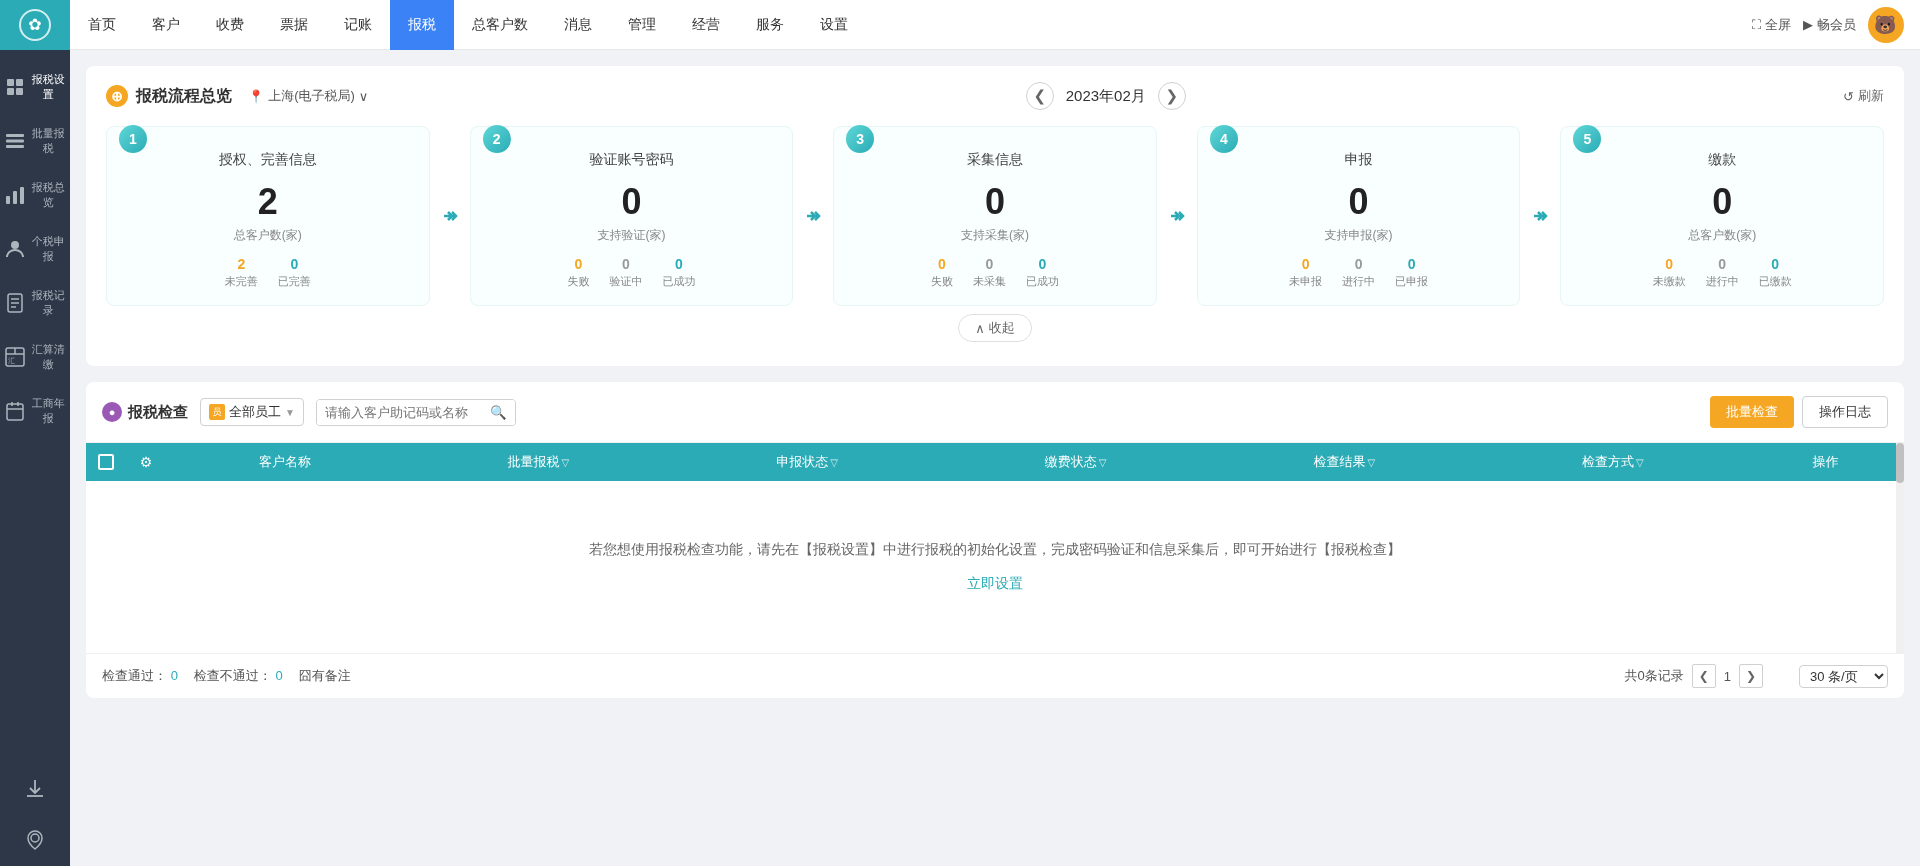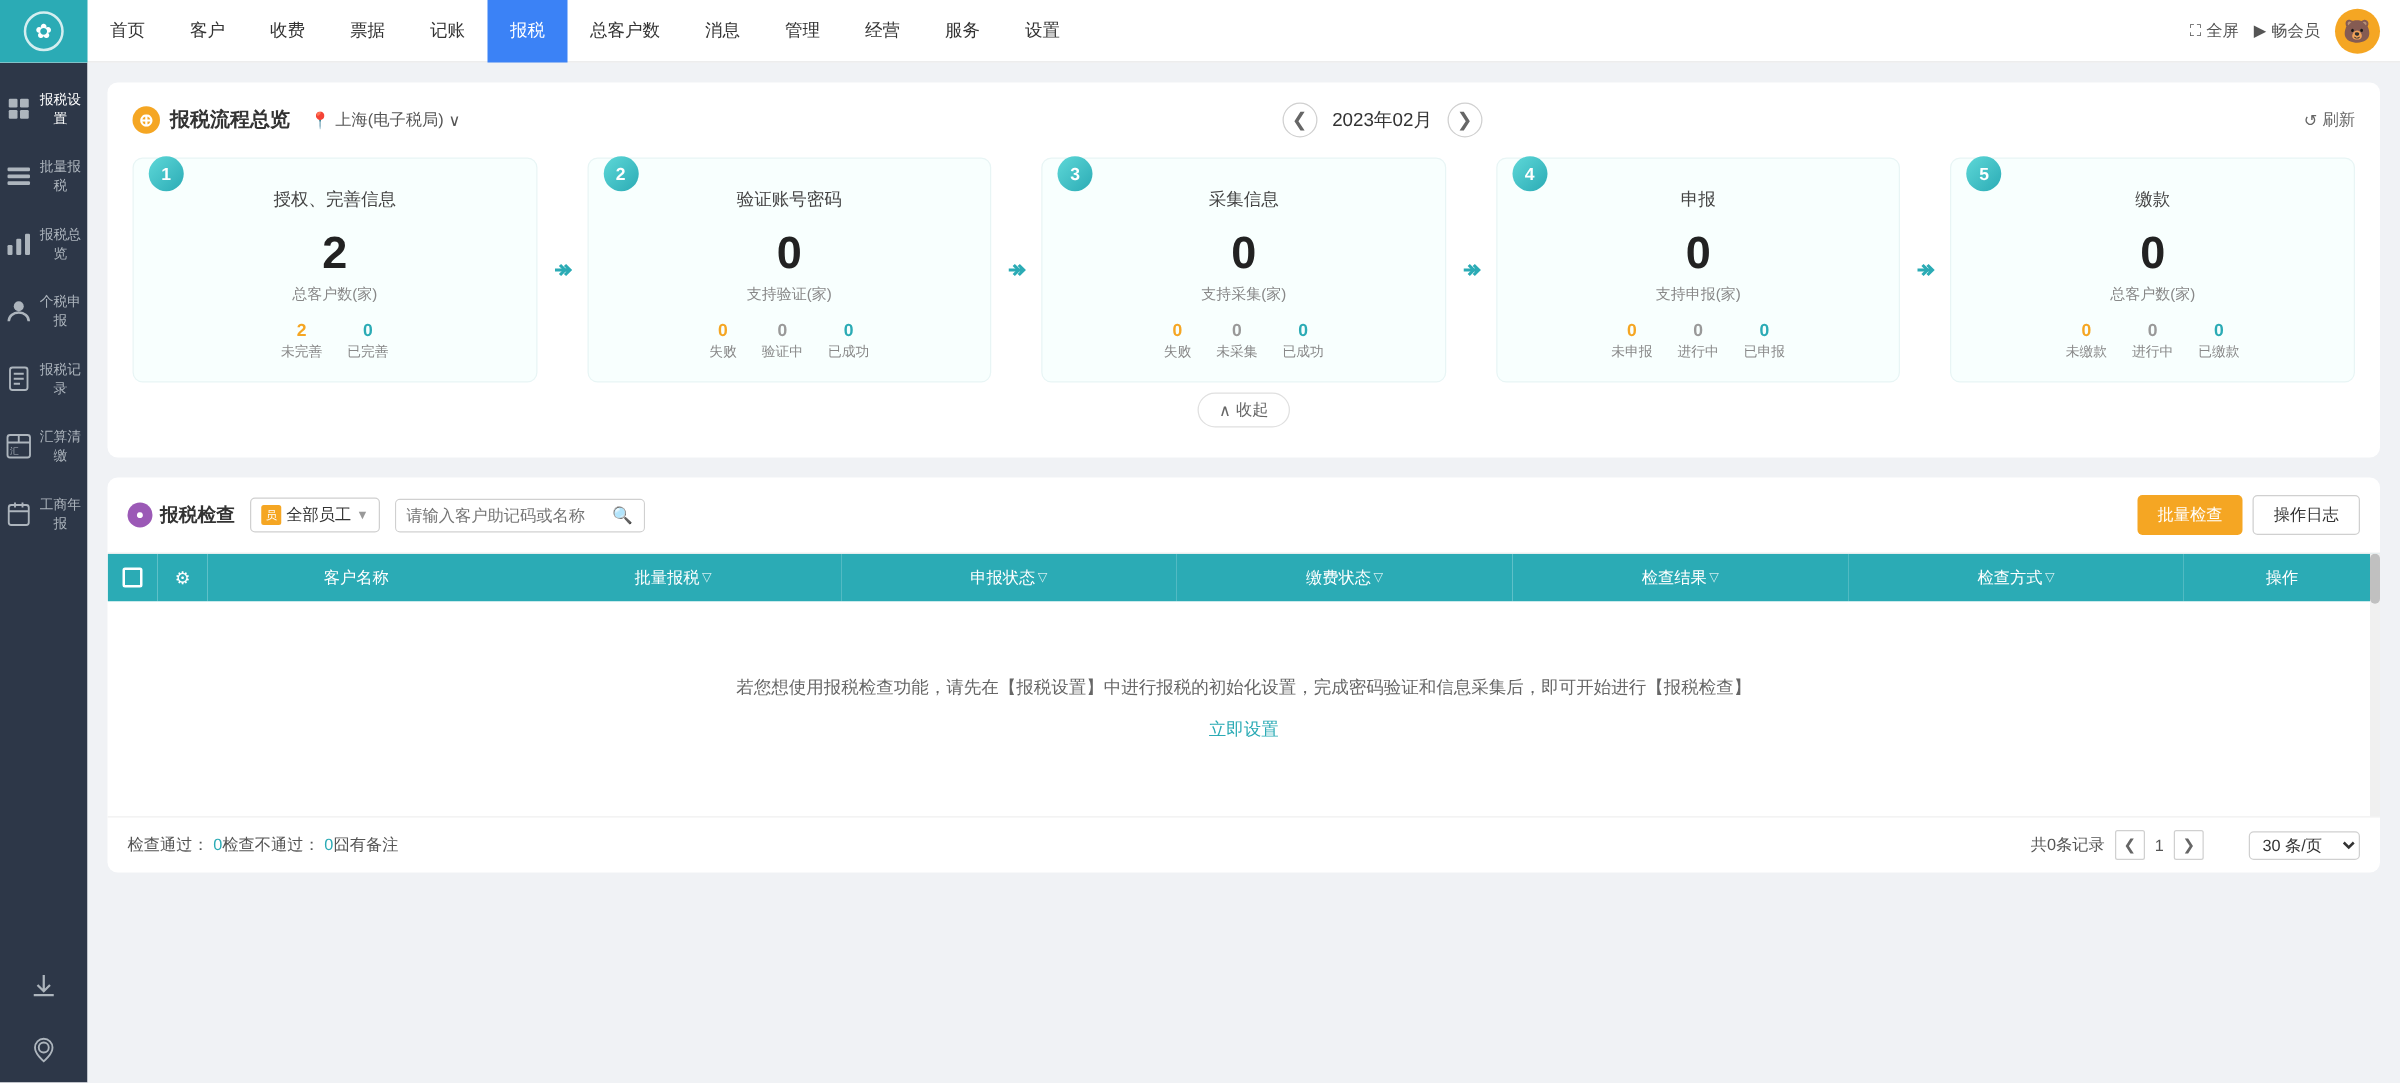--- a/index.html
+++ b/index.html
@@ -450,21 +450,21 @@
     .table-footer {
       display: flex;
       align-items: center;
       justify-content: space-between;
       padding: 10px 16px;
       border-top: 1px solid #f0f0f0;
       font-size: 13px;
     }
     .footer-left {
       display: flex;
-      gap: 0;
+      gap: 16px;
       color: #555;
     }
     .footer-link {
       color: #2babb5;
       cursor: pointer;
     }
     .footer-right {
       display: flex;
       align-items: center;
       gap: 8px;

